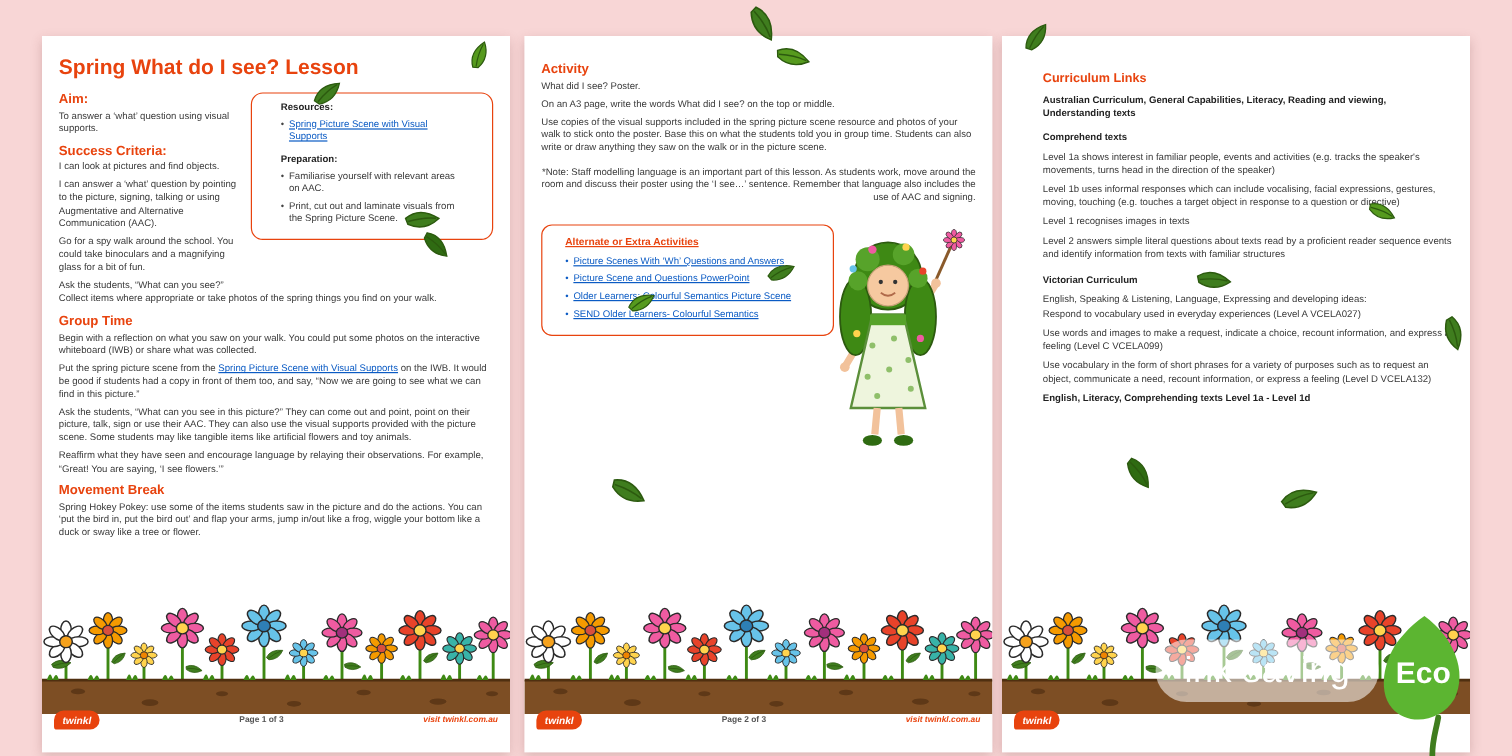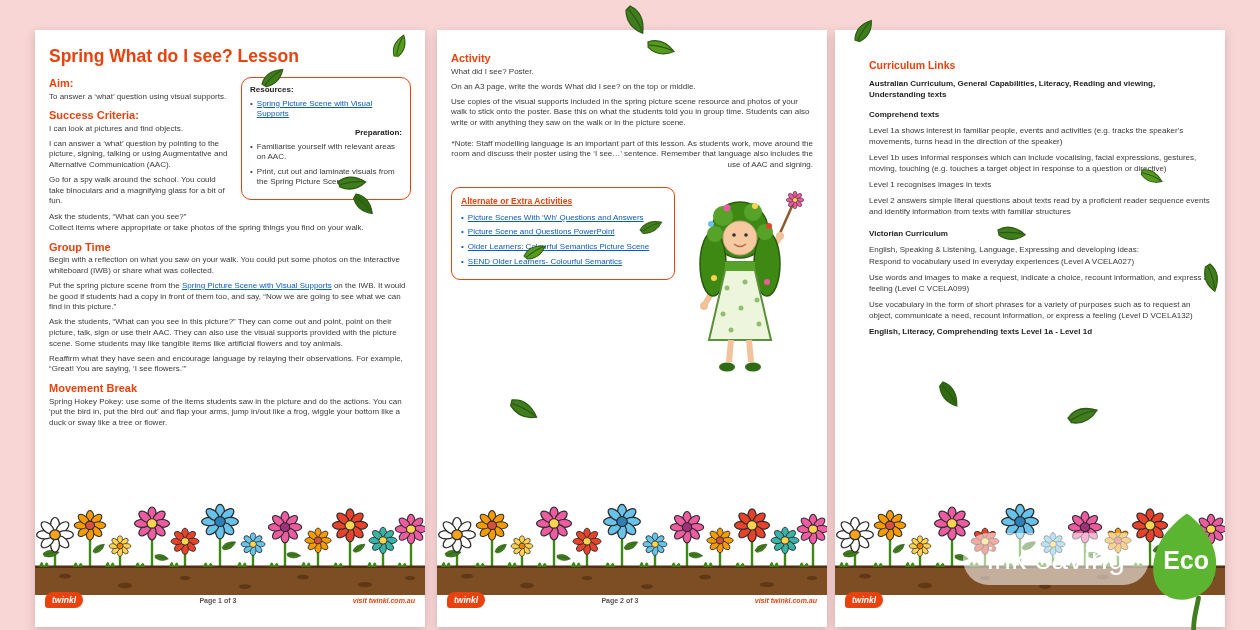--- a/index.html
+++ b/index.html
@@ -15,30 +15,30 @@
     box-shadow:0 3px 9px rgba(120,60,60,.25);overflow:hidden;
   }
   #page1{left:35px;} #page2{left:437px;} #page3{left:835px;}
   .content{position:relative;padding:12px 14px 0 14px;}
   .title{color:#e8430e;font-size:17.5px;font-weight:700;margin:4px 0 10px;}
   .h2{color:#e8430e;font-size:11px;font-weight:700;margin:7px 0 2.5px;}
   .p{font-size:8px;line-height:1.33;color:#3a3a3a;margin:0 0 4.5px;}
   .link{color:#0b5bc4;text-decoration:underline;cursor:pointer;}
   .res-box{
     float:right;width:152px;border:1.5px solid #e8430e;border-radius:10px;
-    padding:7px 8px;margin:0 0 8px 9px;font-size:8px;line-height:1.33;color:#3a3a3a;
+    padding:7px 24px;margin:0 0 8px 9px;font-size:8px;line-height:1.33;color:#3a3a3a;
     background:#fff;
   }
   .box-h{font-weight:700;color:#1f1f1f;margin-bottom:3px;}
-  .mt{margin-top:8px;text-align:right;}
+  .mt{margin-top:8px;}
   .bullet-row{display:flex;gap:4px;margin:0 0 4px;}
   .bullet{color:#444;line-height:1.2;}
   .alt-box{
     width:204px;border:1.5px solid #e8430e;border-radius:9px;
-    padding:8px 9px;margin-top:16px;font-size:8px;line-height:1.33;background:#fff;
+    padding:8px 19px;margin-top:16px;font-size:8px;line-height:1.33;background:#fff;
   }
   .alt-h{color:#e8430e;font-weight:700;text-decoration:underline;margin-bottom:6px;font-size:8.5px;}
   .alt-box .bullet{color:#0b5bc4;}
   .note{margin-top:10px;text-align:right;}
   .girl{position:absolute;right:12px;top:148px;width:150px;height:200px;overflow:visible;}
   .garden{position:absolute;left:0;right:0;bottom:32px;height:96px;width:100%;}
   .footer{
     position:absolute;left:10px;right:10px;bottom:16px;height:22px;
     display:flex;align-items:center;justify-content:space-between;
   }
@@ -196,21 +196,21 @@
       <div class="pageno">Page 1 of 3</div>
       <a class="visit">visit twinkl.com.au</a>
     </div>
   </div>
 
   <div class="page" id="page2">
     <div class="content">
       <h2 class="h2" style="margin-top:10px">Activity</h2>
       <p class="p">What did I see? Poster.</p>
       <p class="p">On an A3 page, write the words What did I see? on the top or middle.</p>
-      <p class="p">Use copies of the visual supports included in the spring picture scene resource and photos of your walk to stick onto the poster. Base this on what the students told you in group time. Students can also write or with anything they saw on the walk or in the picture scene.</p>
+      <p class="p">Use copies of the visual supports included in the spring picture scene resource and photos of your walk to stick onto the poster. Base this on what the students told you in group time. Students can also write or draw anything they saw on the walk or in the picture scene.</p>
       <p class="p note">*Note: Staff modelling language is an important part of this lesson. As students work, move around the room and discuss their poster using the ‘I see…’ sentence. Remember that language also includes the use of AAC and signing.</p>
 
       <div class="alt-box">
         <div class="alt-h">Alternate or Extra Activities</div>
         <div class="bullet-row">
           <span class="bullet">•</span>
           <a class="link">Picture Scenes With ‘Wh’ Questions and Answers</a>
         </div>
         <div class="bullet-row">
           <span class="bullet">•</span>

